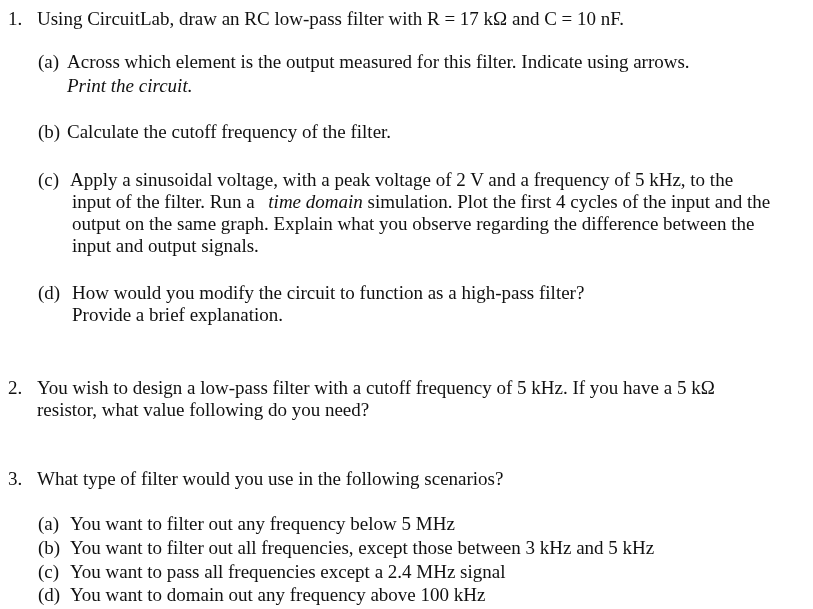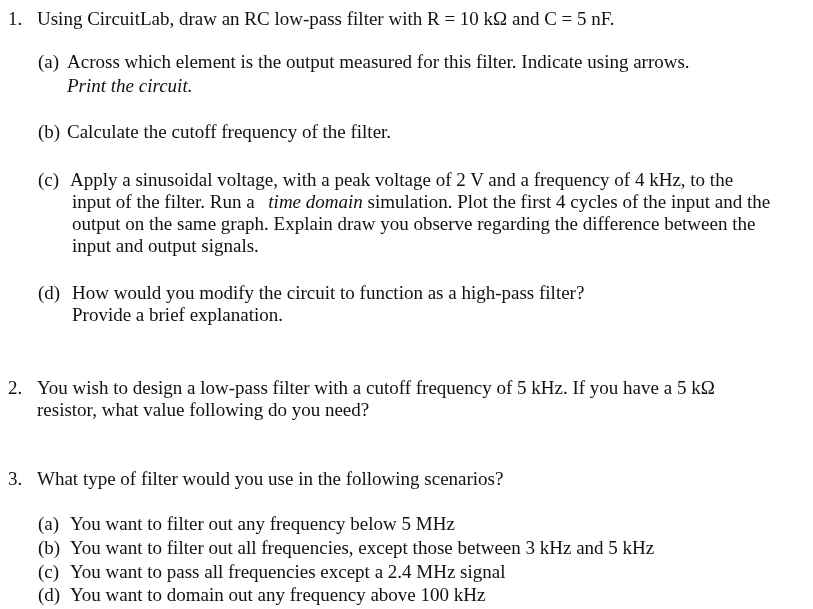--- a/index.html
+++ b/index.html
@@ -26,38 +26,38 @@
       white-space: nowrap;
       line-height: 22px;
     }
     em { font-style: italic; margin-left: 9px; }
   </style>
 </head>
 <body>
 
 <div>
   <span class="num" style="left:8px; top:8px;">1.</span>
-  <span class="line" style="left:37px; top:8px;">Using CircuitLab, draw an RC low-pass filter with R = 10 kΩ and C = 5 nF.</span>
+  <span class="line" style="left:37px; top:8px;">Using CircuitLab, draw an RC low-pass filter with R = 17 kΩ and C = 10 nF.</span>
 
   <div>
     <span class="num" style="left:38px; top:51px;">(a)</span>
     <span class="line" style="left:67px; top:51px;">Across which element is the output measured for this filter.  Indicate using arrows.</span>
     <span class="line" style="left:67px; top:75px;font-style:italic;">Print the circuit.</span>
   </div>
 
   <div>
     <span class="num" style="left:38px; top:121px;">(b)</span>
     <span class="line" style="left:67px; top:121px;">Calculate the cutoff frequency of the filter.</span>
   </div>
 
   <div>
     <span class="num" style="left:38px; top:169px;">(c)</span>
-    <span class="line" style="left:70px; top:169px;">Apply a sinusoidal voltage, with a peak voltage of 2 V and a frequency of 4 kHz, to the</span>
+    <span class="line" style="left:70px; top:169px;">Apply a sinusoidal voltage, with a peak voltage of 2 V and a frequency of 5 kHz, to the</span>
     <span class="line" style="left:72px; top:191px;"><span>input of the filter.  Run a </span><em>time domain</em><span> simulation.  Plot the first 4 cycles of the input and the</span></span>
-    <span class="line" style="left:72px; top:213px;">output on the same graph.  Explain draw you observe regarding the difference between the</span>
+    <span class="line" style="left:72px; top:213px;">output on the same graph.  Explain what you observe regarding the difference between the</span>
     <span class="line" style="left:72px; top:235px;">input and output signals.</span>
   </div>
 
   <div>
     <span class="num" style="left:38px; top:282px;">(d)</span>
     <span class="line" style="left:72px; top:282px;">How would you modify the circuit to function as a high-pass filter?</span>
     <span class="line" style="left:72px; top:304px;">Provide a brief explanation.</span>
   </div>
 </div>
 

